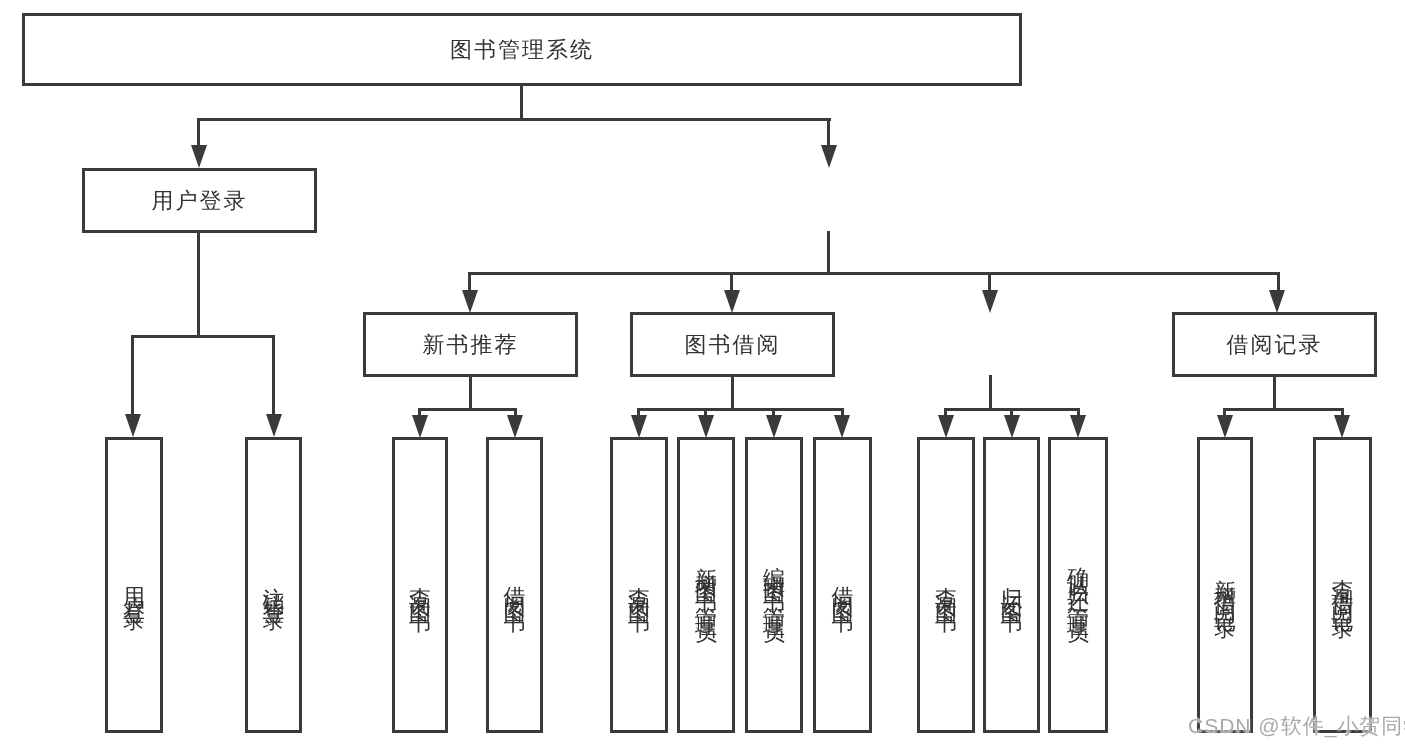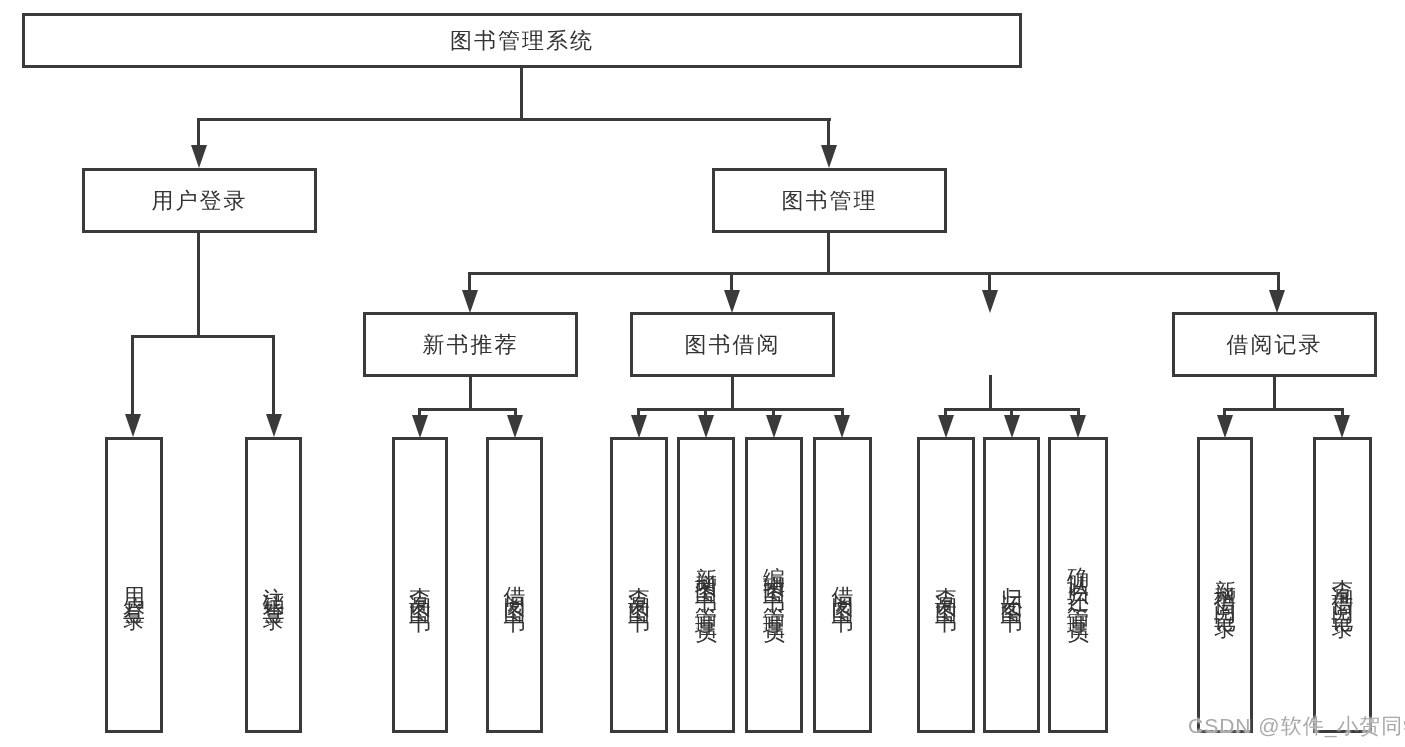--- a/index.html
+++ b/index.html
@@ -80,31 +80,30 @@
     text-shadow: 0 0 3px #ffffff, 0 0 3px #ffffff;
     z-index: 3;
     white-space: nowrap;
   }
 </style>
 </head>
 <body>
 
 <div class="canvas">
 
-  <div class="hbox" style="left:22px; top:13px; width:1000px; height:55px;">图书管理系统</div>
+  <div class="hbox" style="left:22px; top:13px; width:1000px; height:73px;">图书管理系统</div>
 
   <div class="line v" style="left:520px; top:66px; height:54px;"></div>
   <div class="line h" style="left:197px; top:118px; width:634px;"></div>
   <div class="line v" style="left:197px; top:118px; height:30px;"></div>
   <div class="arr" style="left:191px; top:145px;"></div>
   <div class="line v" style="left:827px; top:118px; height:30px;"></div>
   <div class="arr" style="left:821px; top:145px;"></div>
 
   <div class="hbox" style="left:82px; top:168px; width:235px; height:65px;">用户登录</div>
-  <div class="hbox" style="left:712px; top:168px; width:235px; height:65px;">图书管理</div>
 
   <div class="line v" style="left:197px; top:231px; height:104px;"></div>
   <div class="line h" style="left:131px; top:335px; width:144px;"></div>
   <div class="line v" style="left:131px; top:335px; height:80px;"></div>
   <div class="arr" style="left:125px; top:414px;"></div>
   <div class="line v" style="left:272px; top:335px; height:80px;"></div>
   <div class="arr" style="left:266px; top:414px;"></div>
 
   <div class="line v" style="left:827px; top:231px; height:43px;"></div>
   <div class="line h" style="left:468px; top:272px; width:812px;"></div>

